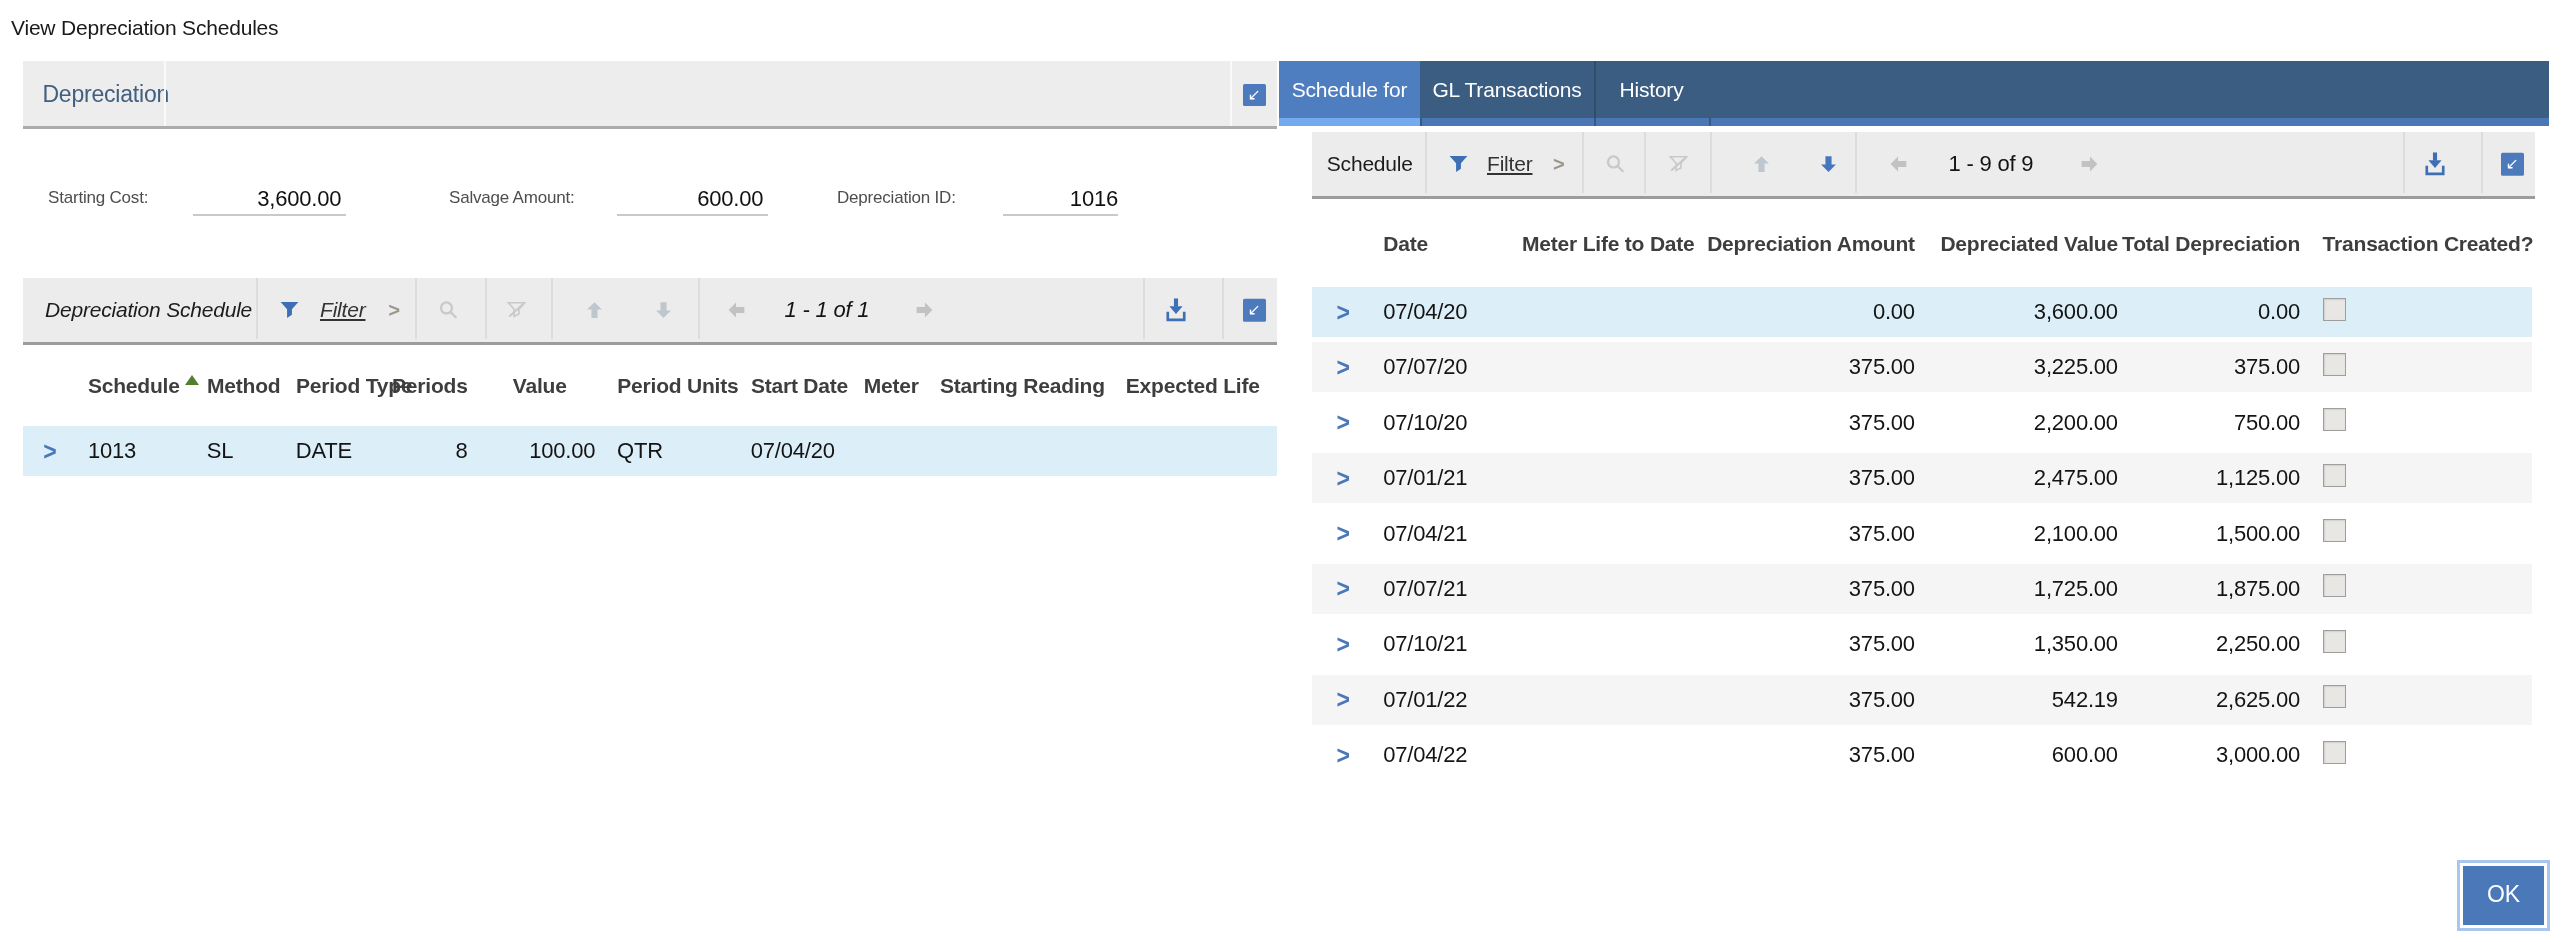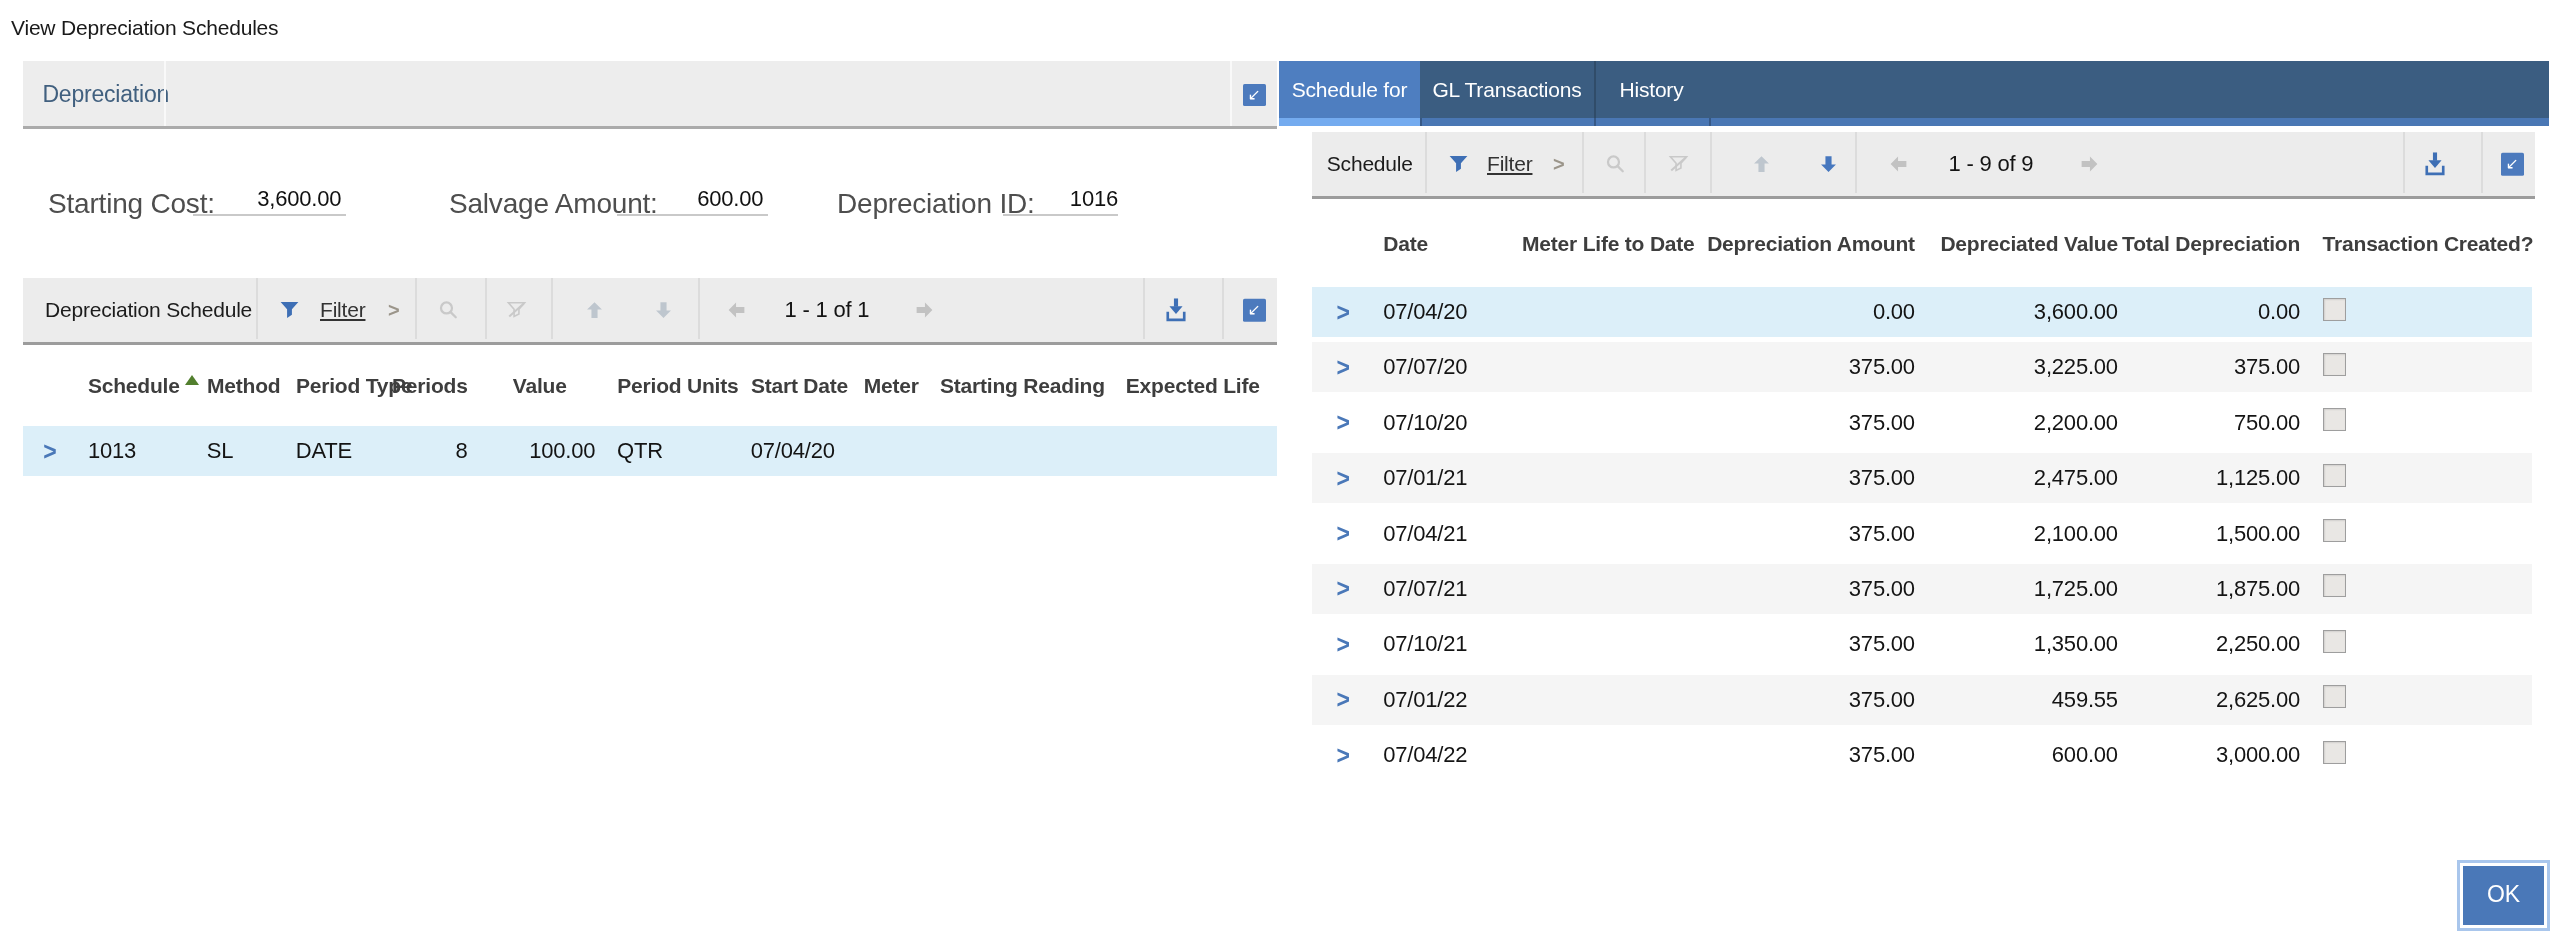--- a/index.html
+++ b/index.html
@@ -12,28 +12,28 @@
   
   #page-title { left:11px; top:15.5px; font-size:21px; color:#1a1a1a; white-space:nowrap; }
 
   
   .section-header { left:23px; top:61px; width:1254px; height:68px; background:#EDEDED; border-bottom:3.9px solid #ABABAB; }
   .section-header .sh-title { position:absolute; left:19.4px; top:50%; transform:translateY(-50%); font-size:23px; color:#41607F; }
   .sh-divider { position:absolute; top:0; width:2.3px; height:100%; background:#F9F9F9; }
   .mini-btn { position:absolute; width:22.5px; height:22.5px; background:#4C7ABD; border-radius:1.6px; color:#fff; text-align:center; line-height:22.5px; font-size:15.5px; font-family:"DejaVu Sans",sans-serif; cursor:pointer; }
 
   
-  .field-label { top:188px; font-size:28px; color:#4E4E4E; white-space:nowrap; }
+  .field-label { top:188px; font-size:17px; color:#4E4E4E; white-space:nowrap; }
   .field-box { top:185px; height:31px; border-bottom:2.3px solid #C9C9C9; font-size:22px; color:#111; line-height:28px; white-space:nowrap; }
   .fb-right { text-align:right; padding-right:4.7px; }
   .fb-left  { text-align:left; padding-left:4.7px; }
 
   
   .toolbar { background:#ECECEC; border-bottom:3.1px solid #9C9C9C; }
-  #left-toolbar  { left:23px;  top:278px; width:1254px; height:67px; }
+  #left-toolbar  { left:23px;  top:278px; width:1254px; height:67px;font-style:italic; }
   #right-toolbar { left:1312px; top:132px; width:1223px; height:67px; }
   .ti { position:absolute; top:50%; transform:translateY(-50%); white-space:nowrap; }
   .tb-title { font-size:21px; color:#1C1C1C; }
   .tb-divider { position:absolute; top:0; width:1.6px; height:calc(100% - 3.1px); background:#DCDCDC; }
   .filter-link { font-size:21px; color:#333; text-decoration:underline; cursor:pointer; }
   .tb-chevron { font-size:20px; font-weight:bold; color:#9B958A; cursor:pointer; }
   .range-label { font-size:22px; color:#141414; text-align:center; }
   .icon-btn { cursor:pointer; }
   .icon-btn svg { display:block; }
 
@@ -341,21 +341,21 @@
       <div class="cell rc4 r">1,350.00</div>
       <div class="cell rc5 r">2,250.00</div>
       <div class="cell rc6"><span class="checkbox" style="display:inline-block"></span></div>
     </div>
 
     <div class="trow rrow row-gray">
       <div class="cell rc0"><span class="row-chevron">&gt;</span></div>
       <div class="cell rc1">07/01/22</div>
       <div class="cell rc2 r"></div>
       <div class="cell rc3 r">375.00</div>
-      <div class="cell rc4 r">459.55</div>
+      <div class="cell rc4 r">542.19</div>
       <div class="cell rc5 r">2,625.00</div>
       <div class="cell rc6"><span class="checkbox" style="display:inline-block"></span></div>
     </div>
 
     <div class="trow rrow row-white">
       <div class="cell rc0"><span class="row-chevron">&gt;</span></div>
       <div class="cell rc1">07/04/22</div>
       <div class="cell rc2 r"></div>
       <div class="cell rc3 r">375.00</div>
       <div class="cell rc4 r">600.00</div>

